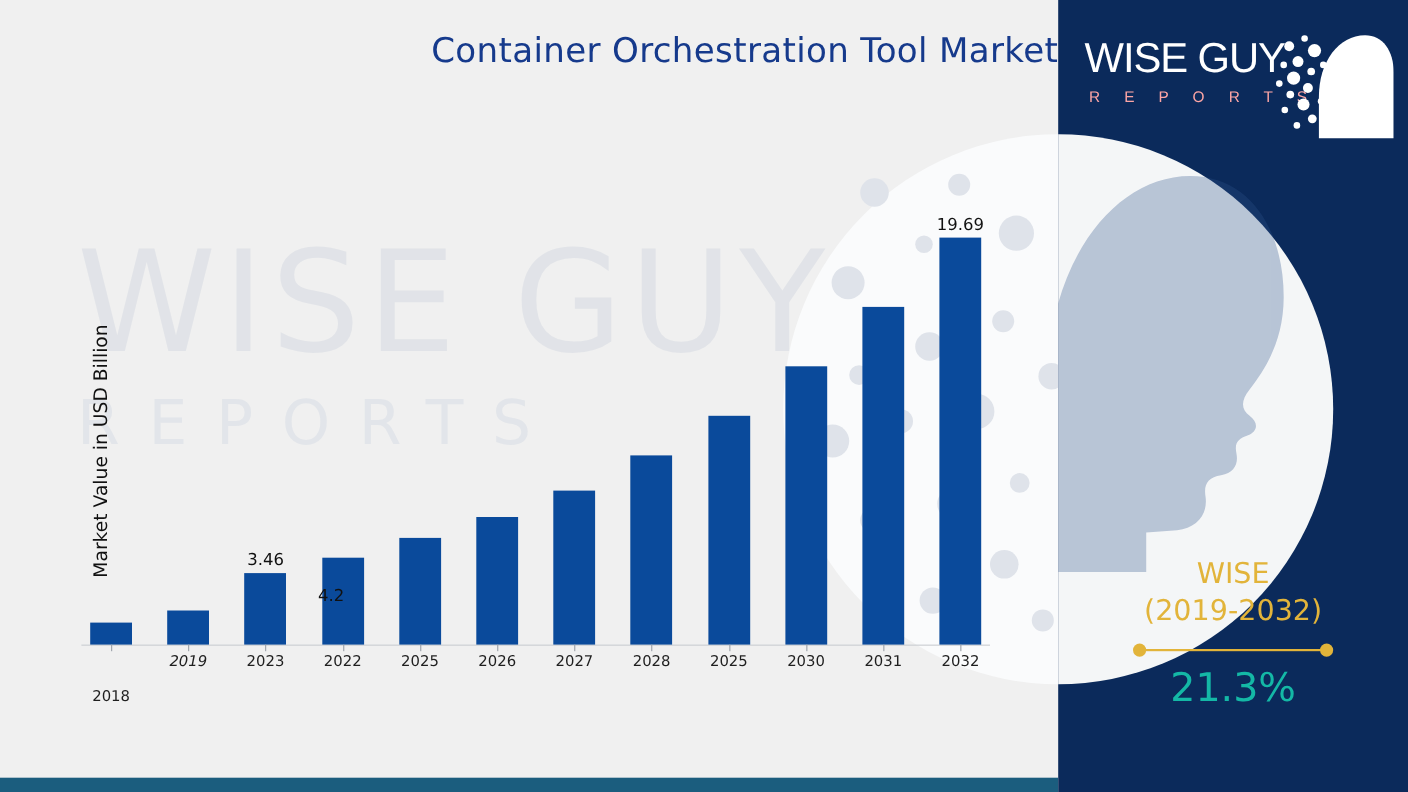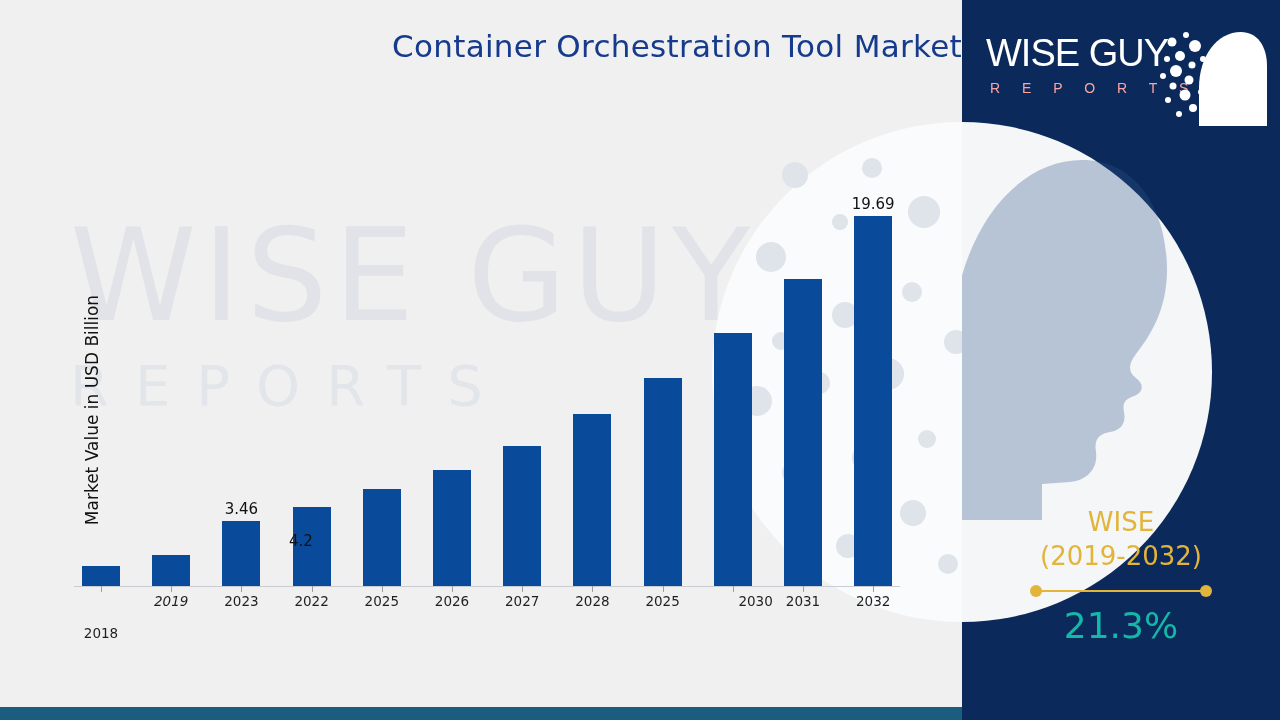--- a/index.html
+++ b/index.html
@@ -300,21 +300,21 @@
         <div class="tick-mark" style="left: 522.2px;"></div>
         <div class="tick-label" style="left: 482.2px; width: 80px;">2027</div>
         <div class="bar" style="left: 573.4px; top: 414px; width: 38px; height: 172px; background: rgb(10, 74, 155);"></div>
         <div class="tick-mark" style="left: 592.4px;"></div>
         <div class="tick-label" style="left: 552.4px; width: 80px;">2028</div>
         <div class="bar" style="left: 643.6px; top: 378px; width: 38px; height: 208px; background: rgb(10, 74, 155);"></div>
         <div class="tick-mark" style="left: 662.6px;"></div>
         <div class="tick-label" style="left: 622.6px; width: 80px;">2025</div>
         <div class="bar" style="left: 713.8px; top: 333px; width: 38px; height: 253px; background: rgb(10, 74, 155);"></div>
         <div class="tick-mark" style="left: 732.8px;"></div>
-        <div class="tick-label" style="left: 692.8px; width: 80px; text-align: right;">2030</div>
+        <div class="tick-label" style="left: 692.8px; width: 80px;">2030</div>
         <div class="bar" style="left: 784px; top: 279px; width: 38px; height: 307px; background: rgb(10, 74, 155);"></div>
         <div class="tick-mark" style="left: 803px;"></div>
         <div class="tick-label" style="left: 763px; width: 80px;">2031</div>
         <div class="bar" style="left: 854.2px; top: 216px; width: 38px; height: 370px; background: rgb(10, 74, 155);"></div>
         <div class="tick-mark" style="left: 873.2px;"></div>
         <div class="tick-label" style="left: 833.2px; width: 80px;">2032</div>
         <div class="bar-value" style="left: 828.2px; top: 195px; width: 90px;">19.69</div>
       </div>
 
     <div id="bottom-strip"></div>

